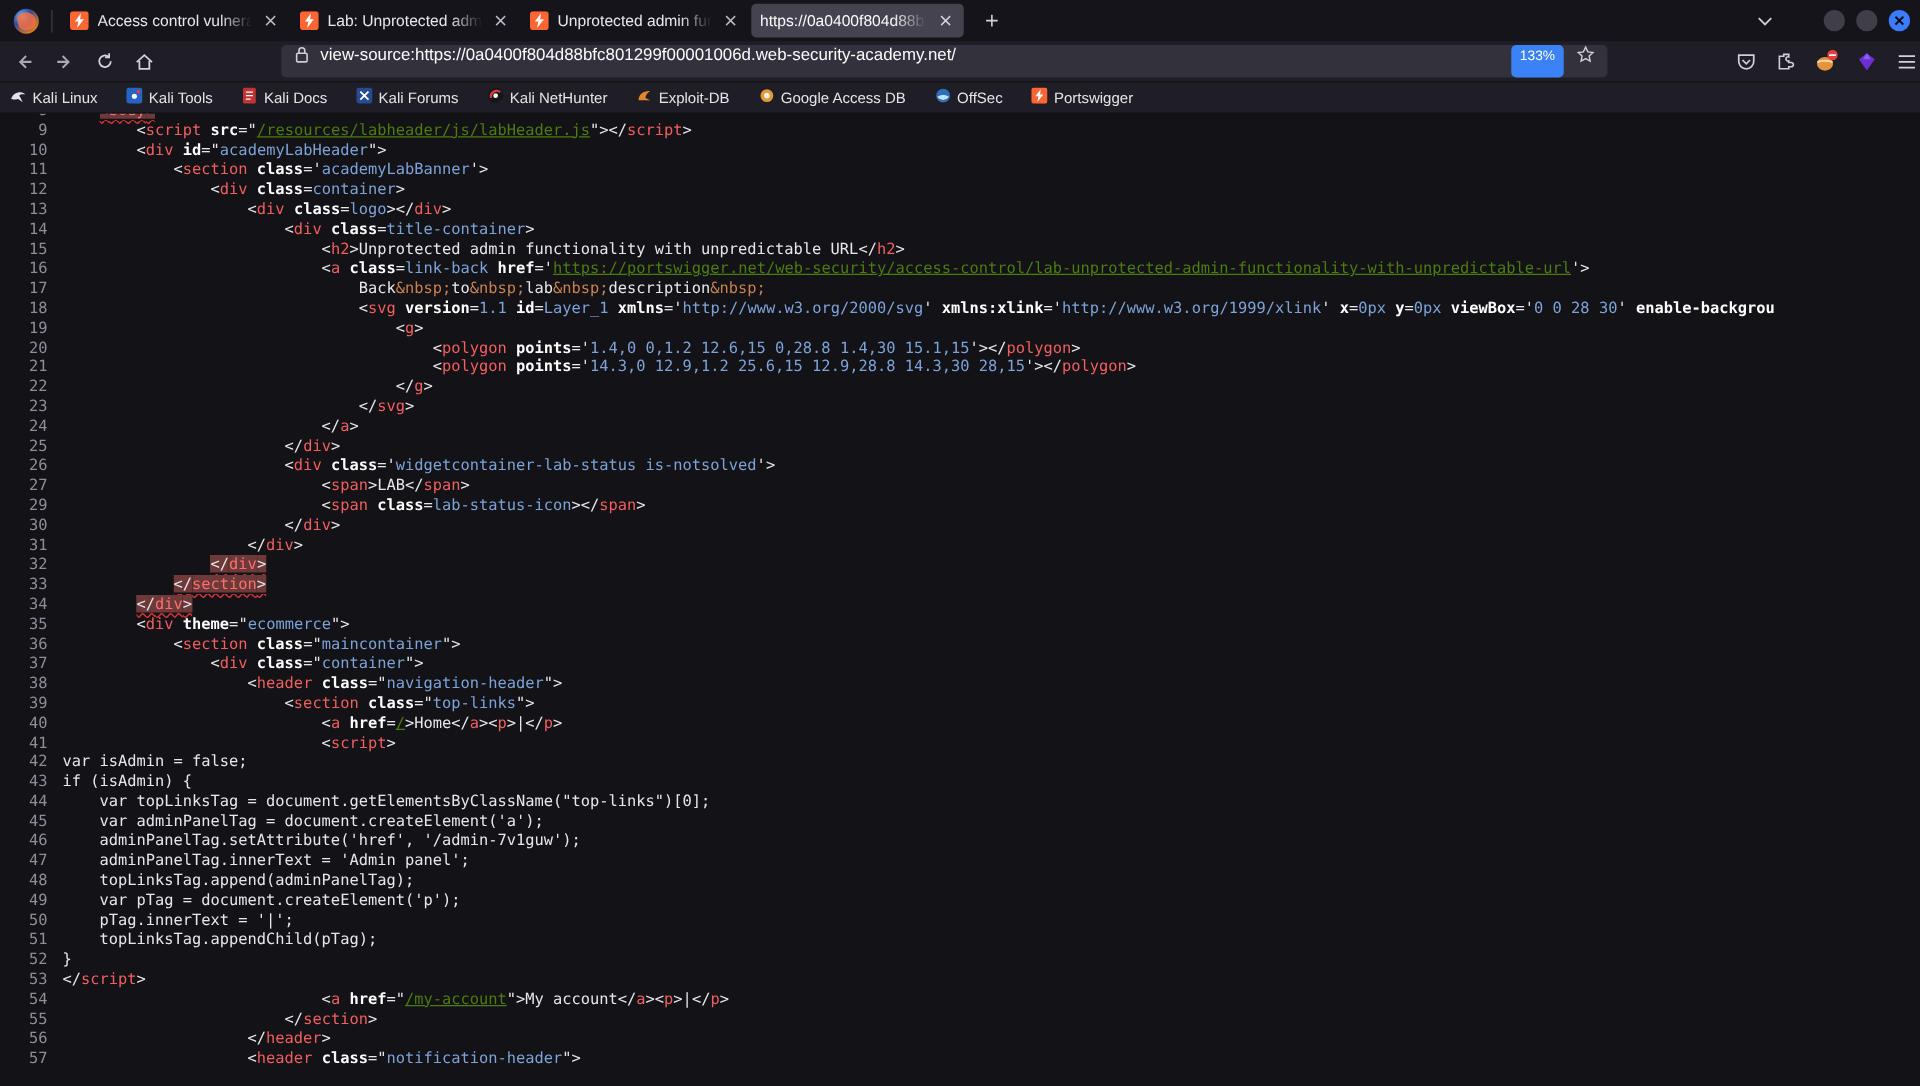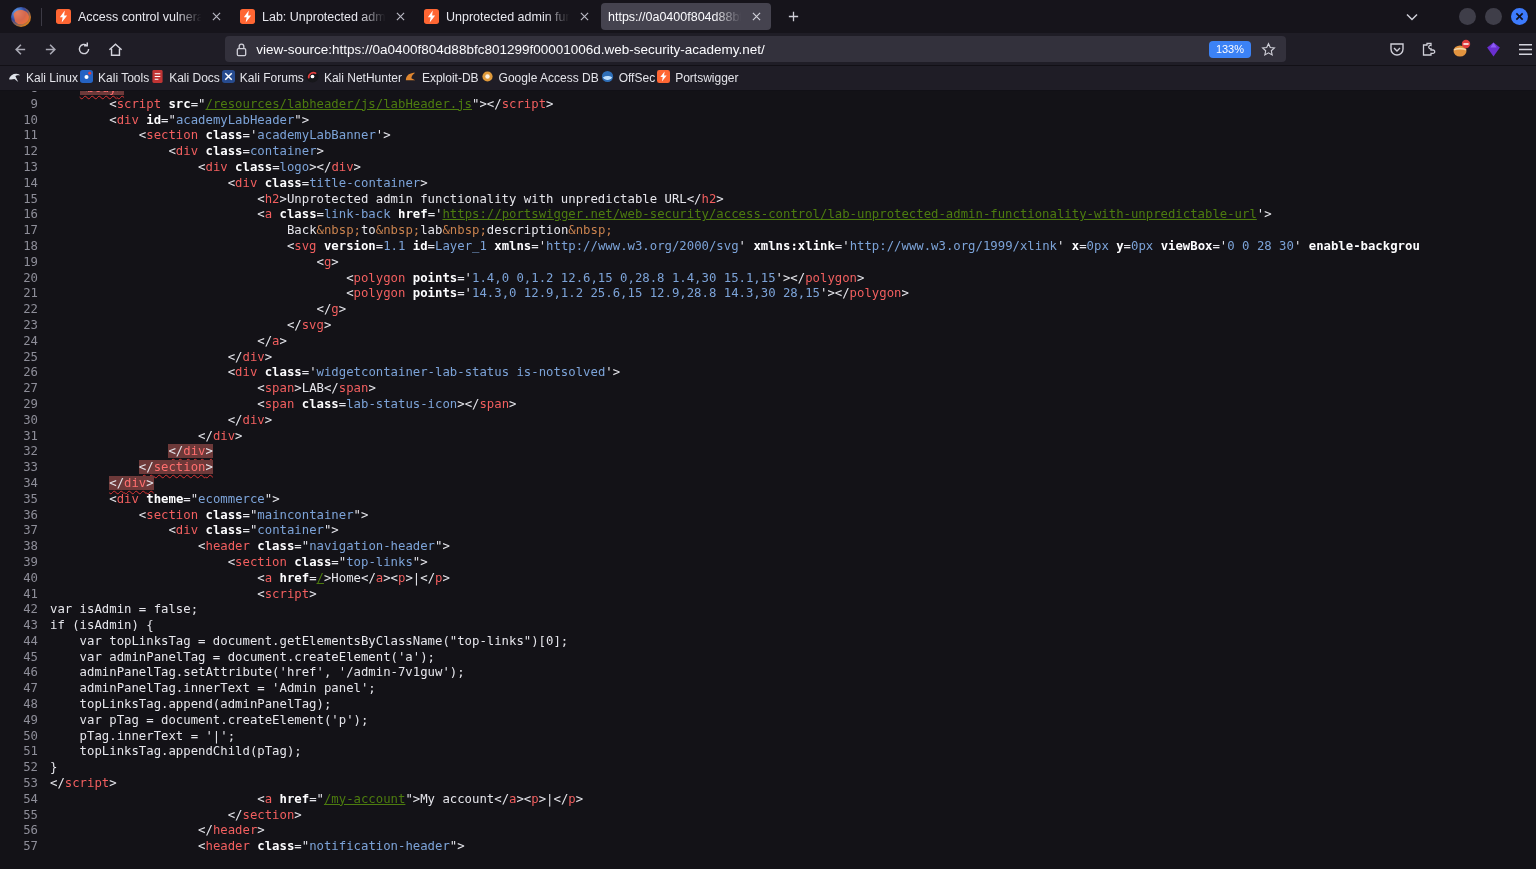--- a/index.html
+++ b/index.html
@@ -25,32 +25,32 @@
   .list-tabs{ width:20px; height:20px; display:flex; align-items:center; justify-content:center; margin-right:28px; }
   .winbtn{ width:17px; height:17px; border-radius:50%; background:#3f3e49; }
   .winbtn.close{ background:#3d7bfd; display:flex; align-items:center; justify-content:center; }
 
   
   .navbar{ height:33px; background:#1f1d26; display:flex; align-items:center; padding-left:6px;
            border-bottom:1px solid #121016; }
   .navbtn{ width:28px; height:26px; display:flex; align-items:center; justify-content:center;
            border-radius:4px; margin-right:4px; }
   .urlbar{ margin-left:92px; width:1068px; height:26px; background:#33313c; border-radius:4px;
-           display:flex; align-items:center; padding:0 8px; }
+           display:flex; padding:0 8px; }
   .lock{ margin:0 8px 0 2px; display:flex; }
   .urltext{ flex:1 1 auto; color:#fbfbfe; font-size:13.5px; white-space:nowrap; overflow:hidden; }
   .zoom-badge{ background:#3b82f6; color:#fbfbfe; font-size:11px; padding:2.5px 7px; border-radius:4px;
            margin-right:10px; flex:0 0 auto; }
   .star{ display:flex; flex:0 0 auto; margin-right:2px; }
   .nav-right{ display:flex; align-items:center; margin-left:100px; gap:10px; }
   .tool-icn{ width:22px; height:22px; display:flex; align-items:center; justify-content:center; }
 
   
   .bookmarks{ height:25px; background:#1f1d26; display:flex; align-items:center; padding-left:8px;
-              gap:2px; border-bottom:1px solid #111016; }
+              gap:23px; border-bottom:1px solid #111016; }
   .bm{ display:flex; align-items:center; gap:5px; color:#e4e4ea; font-size:12px; }
   .bm svg{ flex:0 0 auto; }
 
   
   .content{ height:777px; overflow:hidden; background:#131217;
             font-family:"DejaVu Sans Mono", monospace; font-size:12.3px; line-height:15.8px; color:#e6e6ec; }
   .line{ white-space:pre; height:15.8px; }
   .line:first-child{ margin-top:-10px; }
   .num{ display:inline-block; width:38px; text-align:right; margin-right:12px; color:#8e8e99; }
   .pln,.txt,.js{ color:#e6e6ec; }

